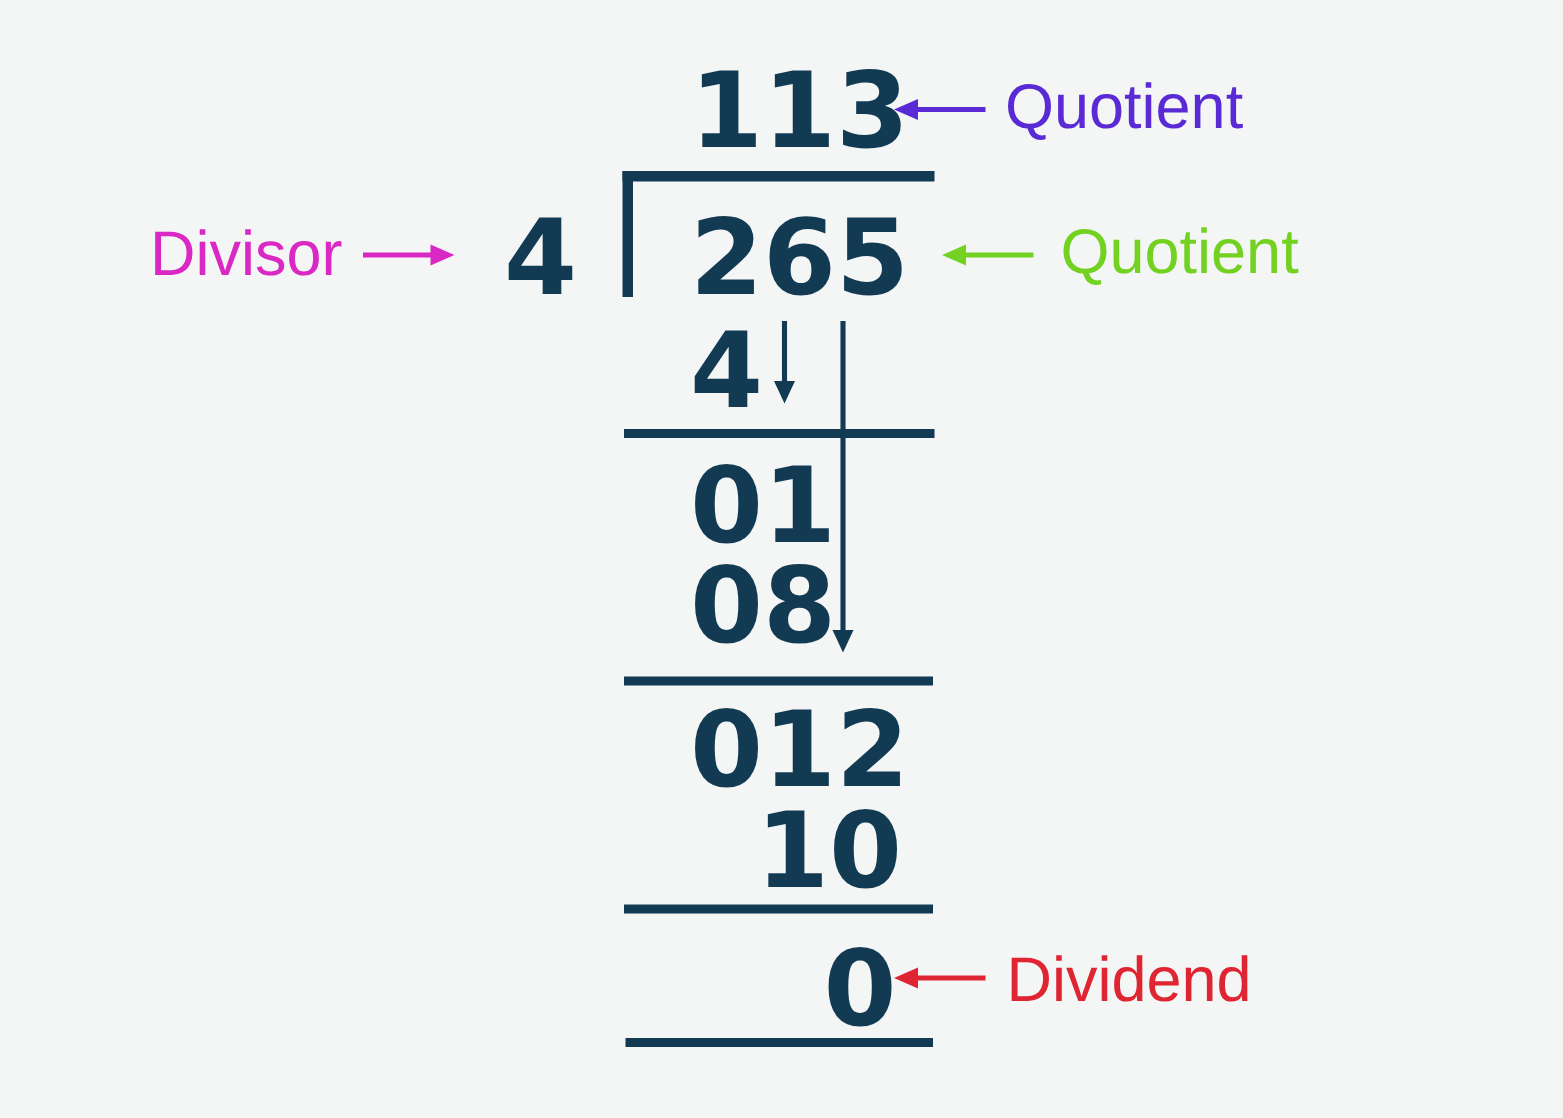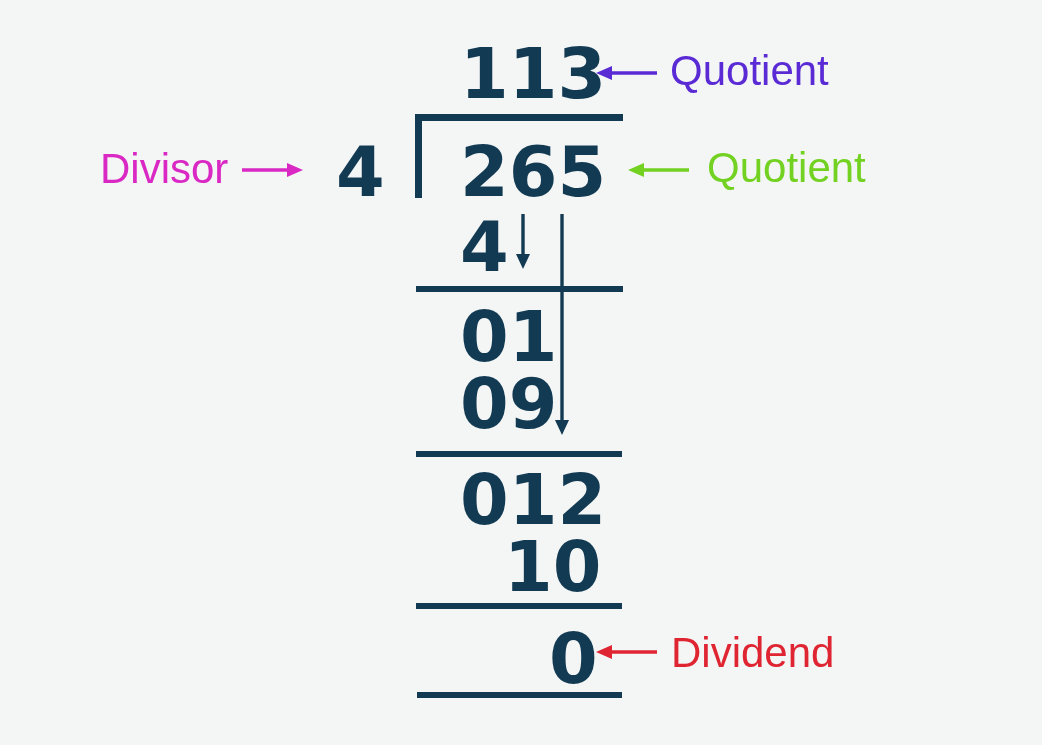--- a/index.html
+++ b/index.html
@@ -120,21 +120,21 @@
   <span class="arrow a-down-long">
     <svg width="18" height="222" viewBox="0 0 18 222">
       <line x1="9" y1="0" x2="9" y2="207" stroke="currentColor" stroke-width="3.4"></line>
       <polygon points="9,221 2,206 16,206" fill="currentColor"></polygon>
     </svg>
   </span>
 
   <div class="rule rule-1"></div>
 
   <div class="num w-step2">01</div>
-  <div class="num w-step3">09</div>
+  <div class="num w-step3">08</div>
 
   <div class="rule rule-2"></div>
 
   <div class="num w-step4">012</div>
   <div class="num w-step5">10</div>
 
   <div class="rule rule-3"></div>
 
   <div class="num p-remainder">0</div>
   <span class="arrow a-remainder">

